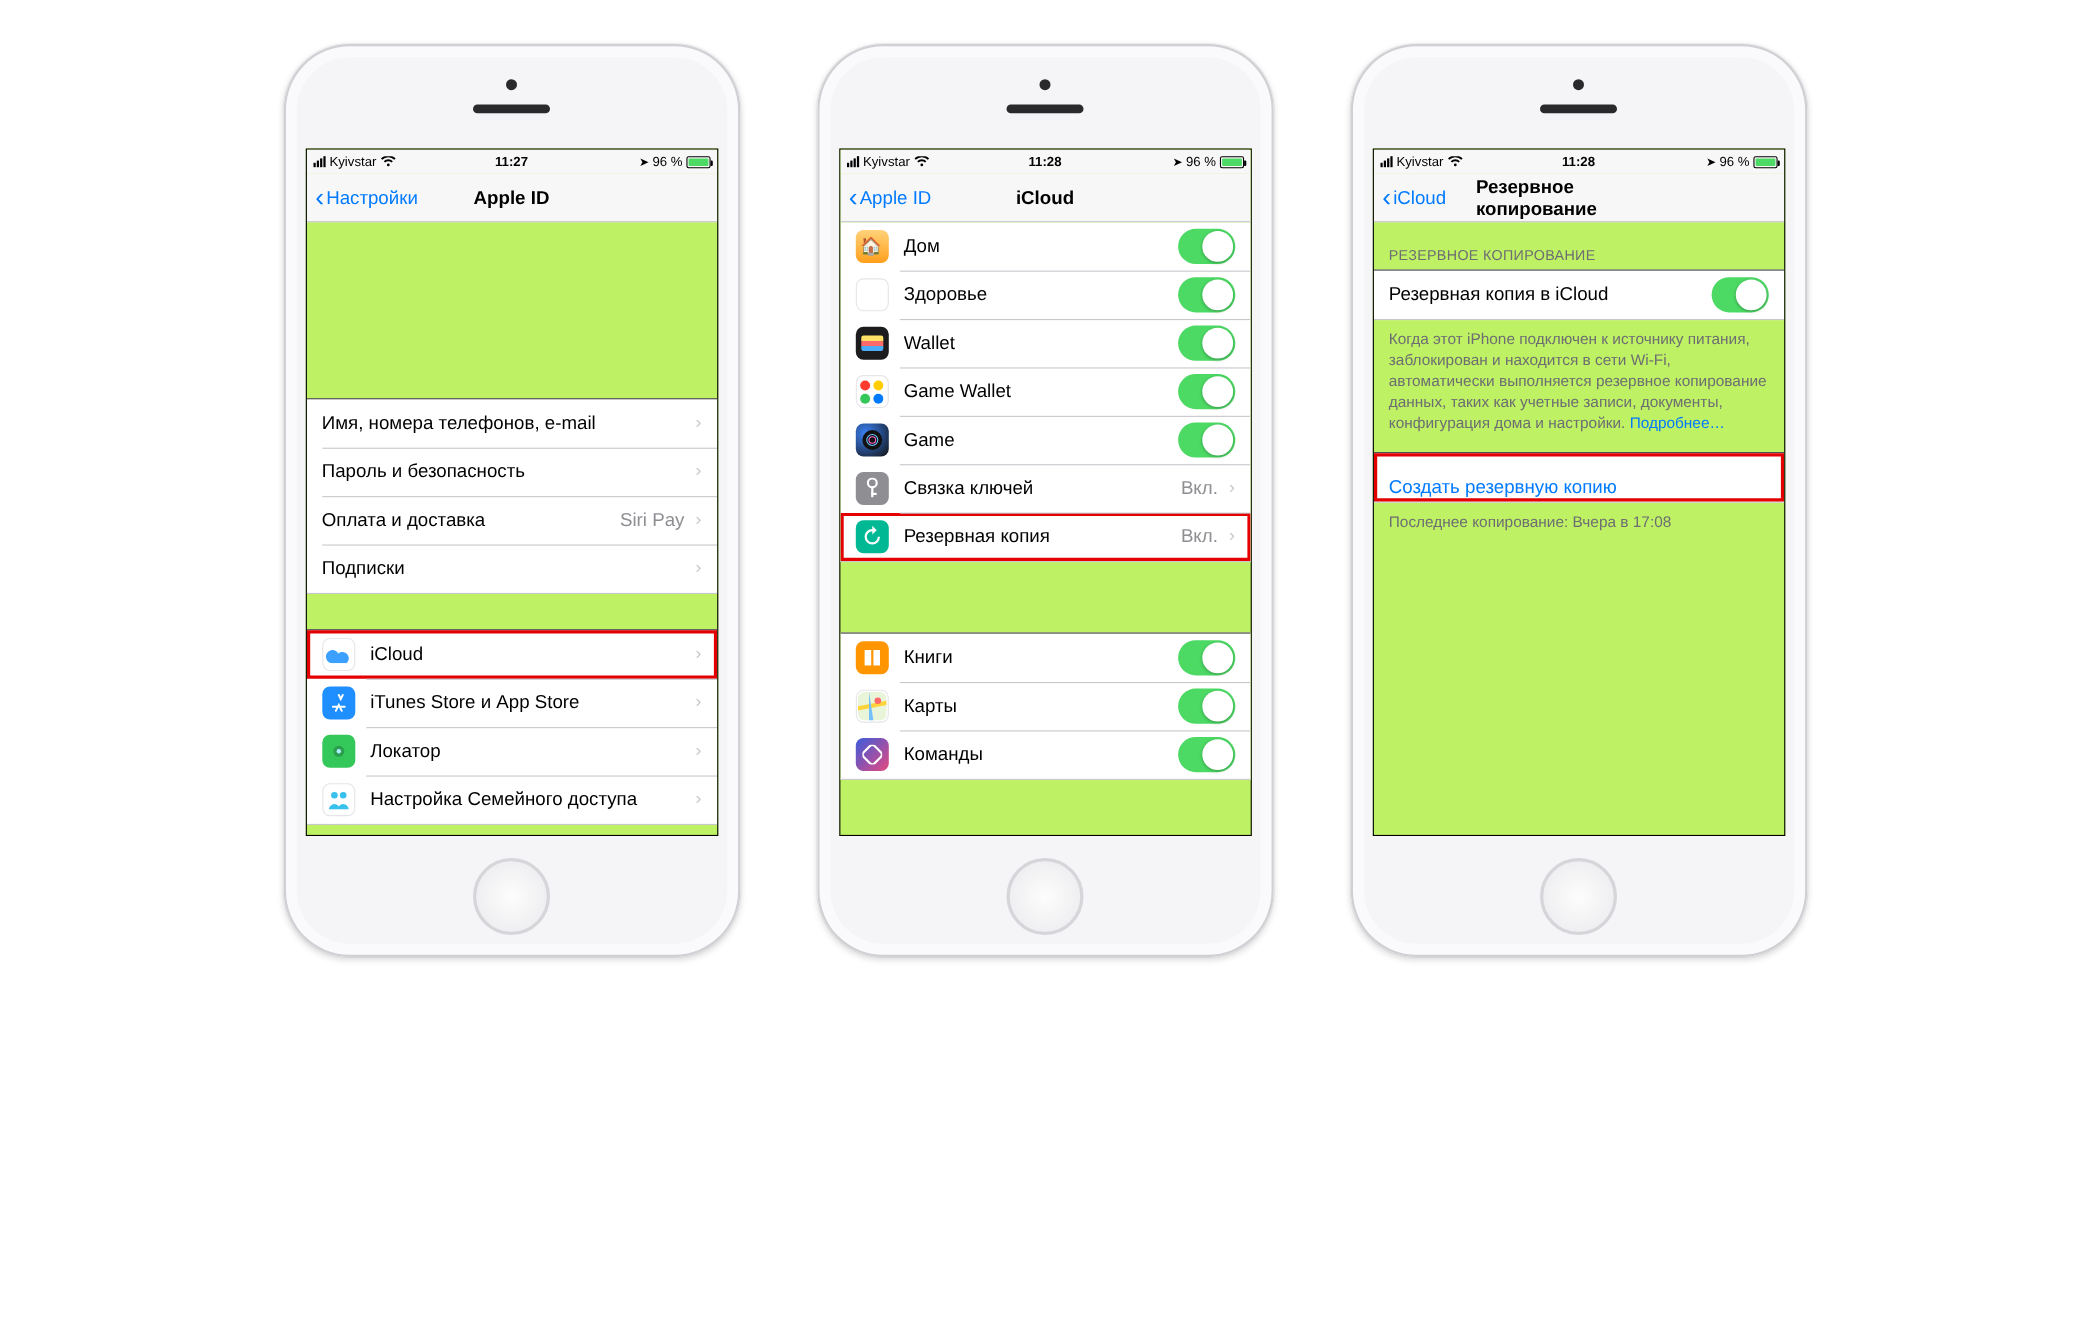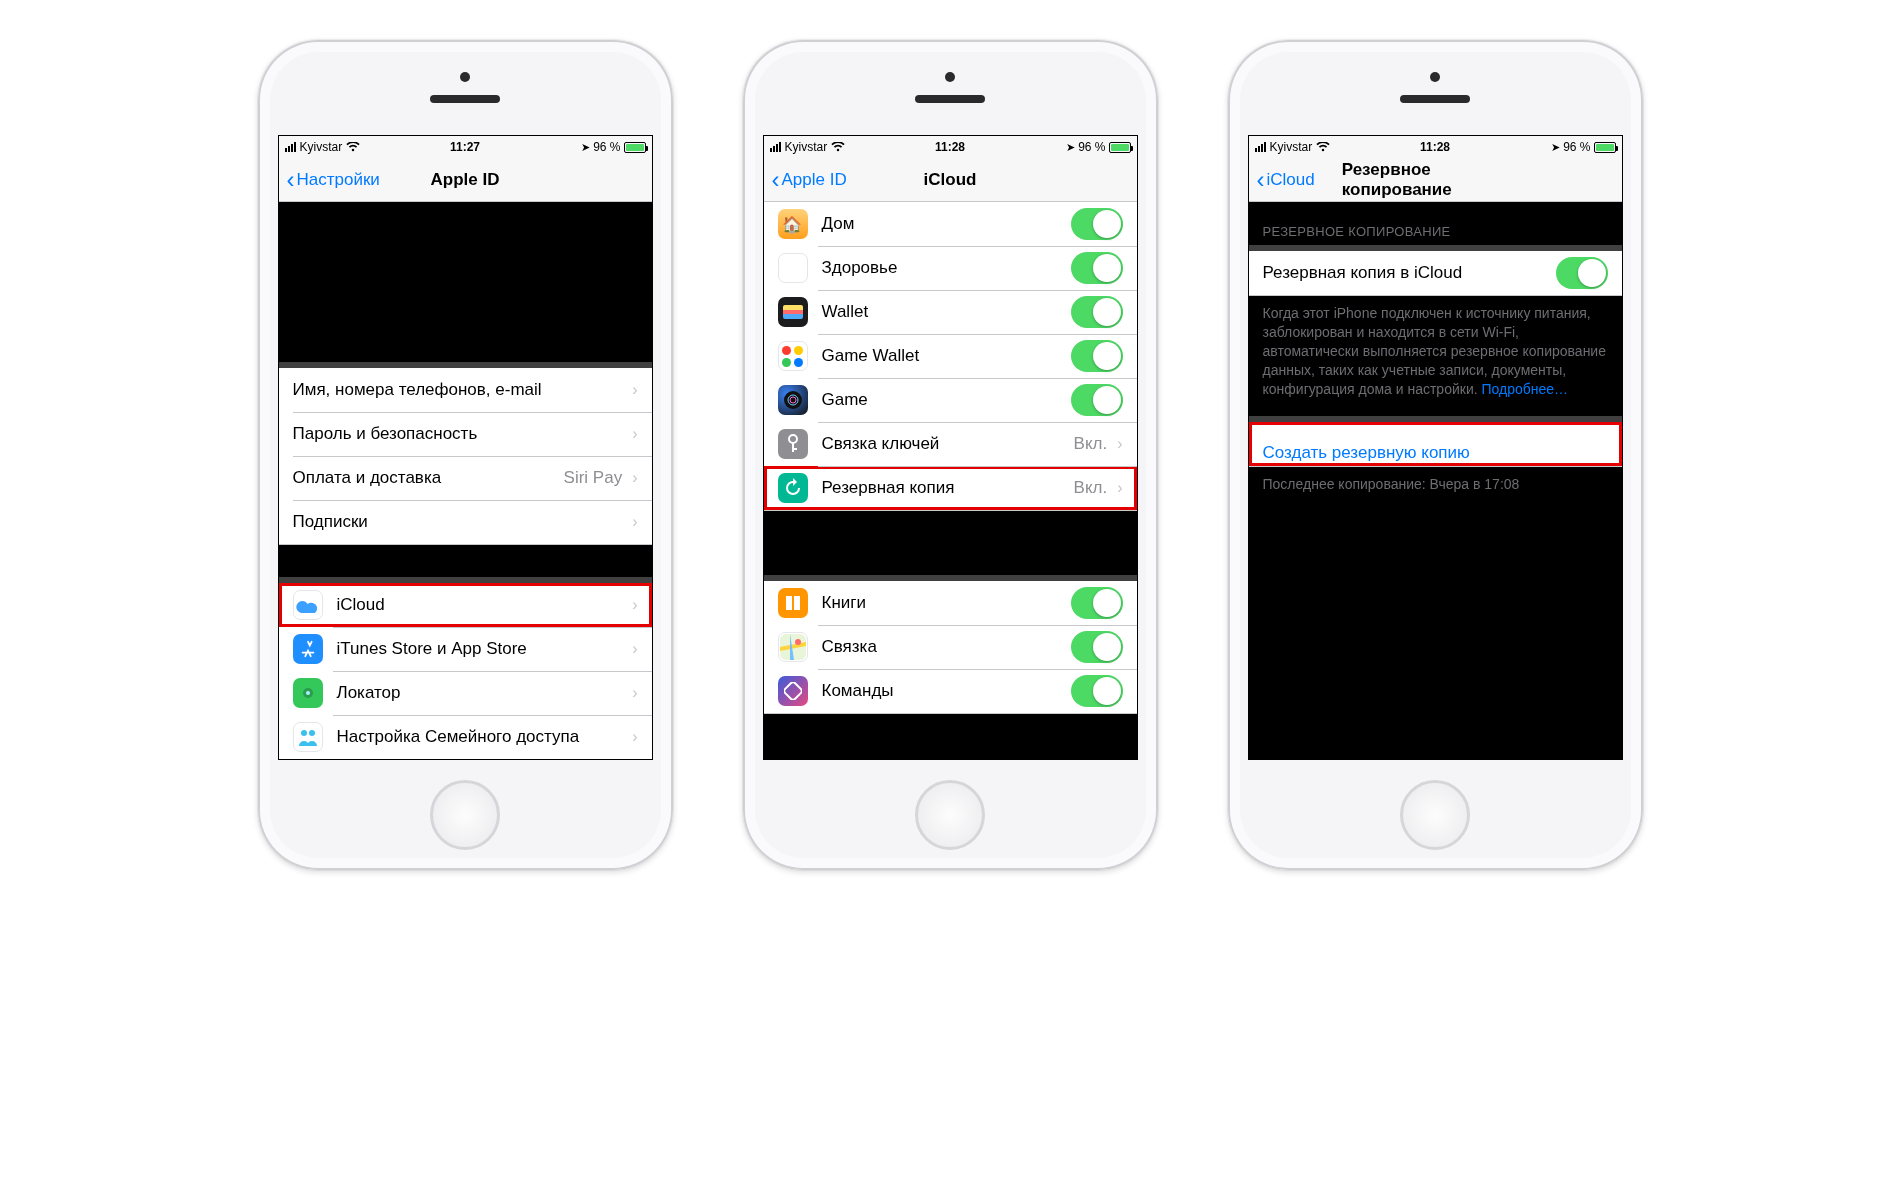--- a/index.html
+++ b/index.html
@@ -40,21 +40,21 @@
   .homebtn {
     position: absolute;
     bottom: 20px; left: 50%; transform: translateX(-50%);
     width: 70px; height: 70px;
     border: 3px solid #d6d6da;
     border-radius: 50%;
     background: radial-gradient(#fdfdfd,#e9e9ec);
   }
   .screen {
     width: 100%; height: 100%;
-    background: #000000;
+    background: #bef264;
     border: 1px solid #000;
     overflow: hidden;
     display: flex; flex-direction: column;
   }
   
   .status {
     background: #f7f7f8;
     height: 22px;
     display: flex; align-items: center;
     font-size: 12px; font-weight: 500;
@@ -85,21 +85,21 @@
     padding:0 8px;
   }
   .navbar .back { color:#007aff; display:flex; align-items:center; font-size:17px;}
   .navbar .back .chev { font-size:24px; font-weight:300; margin-right:2px; line-height:1;}
   .navbar .title { position:absolute; left:50%; transform:translateX(-50%); font-weight:600; font-size:17px; }
 
   .content { flex:1; overflow:hidden; }
   .spacer-lg { height:160px; }
   .spacer-sm { height:32px; }
 
-  .group { background:#fff; border-top:6px solid #404040; border-bottom:1px solid #c8c7cc; }
+  .group { background:#fff; border-top:1px solid #404040; border-bottom:1px solid #c8c7cc; }
   .row {
     display:flex; align-items:center;
     min-height:44px;
     padding: 0 14px 0 14px;
     position:relative;
   }
   .row + .row::before {
     content:""; position:absolute; top:0; left:14px; right:0; height:1px; background:#c8c7cc;
   }
   .row.with-icon + .row.with-icon::before { left:54px; }
@@ -384,21 +384,21 @@
         </div>
         <div class="row with-icon">
           <span class="icon ic-maps">
             <svg width="26" height="26" viewBox="0 0 26 26">
                 <rect width="26" height="26" rx="6" fill="#e8f5d8"></rect>
                 <path d="M0 13L26 8v4L0 17z" fill="#ffd43b"></path>
                 <path d="M10 0l4 26h-4z" fill="#74c0fc"></path>
                 <circle cx="18" cy="8" r="3" fill="#ff6b6b"></circle>
               </svg>
           </span>
-          <span class="label">Связка</span>
+          <span class="label">Карты</span>
           <span class="toggle"></span>
         </div>
         <div class="row with-icon">
           <span class="icon ic-shortcuts">
             <svg width="18" height="18" viewBox="0 0 18 18">
                 <rect x="2" y="2" width="14" height="14" rx="3" fill="none" stroke="#fff" stroke-width="2" transform="rotate(45 9 9)"></rect>
               </svg>
           </span>
           <span class="label">Команды</span>
           <span class="toggle"></span>

